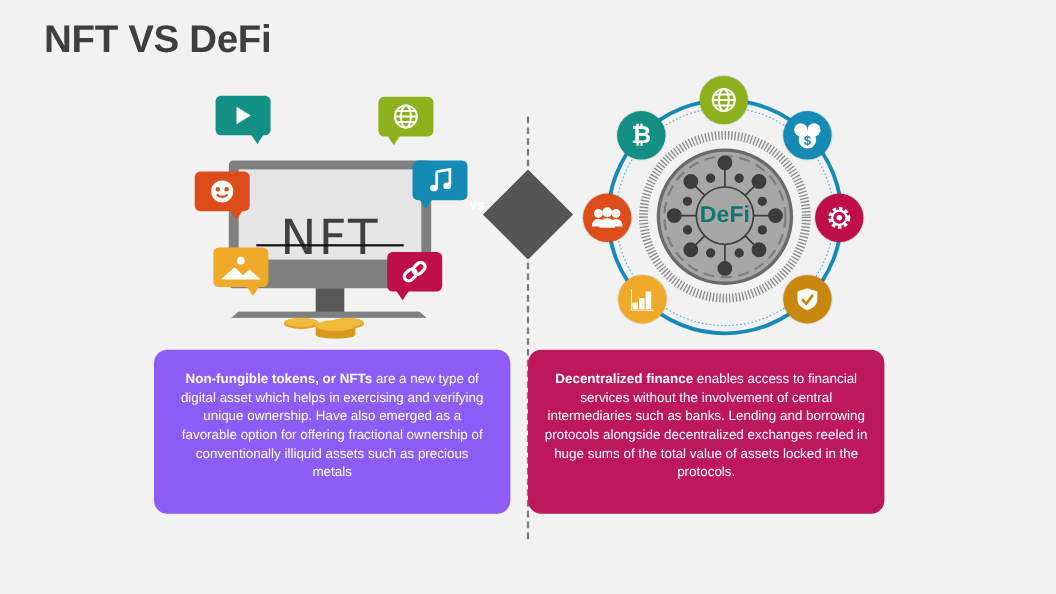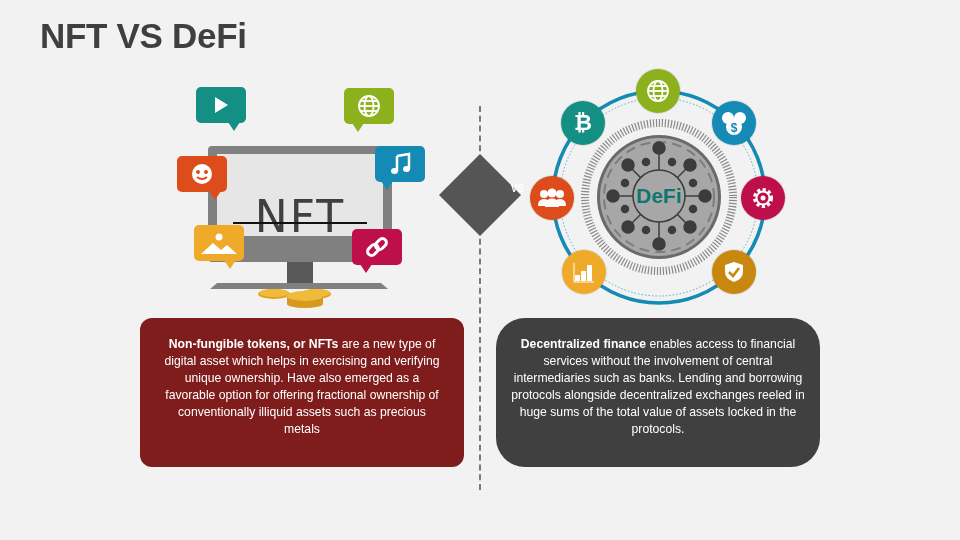--- a/index.html
+++ b/index.html
@@ -8,26 +8,26 @@
   .abs { position:absolute; }
   .bubble { position:absolute; width:50px; height:36px; border-radius:5px; display:flex; align-items:center; justify-content:center; }
   .bubble .tail { position:absolute; width:0; height:0; border-left:6px solid transparent; border-right:6px solid transparent; border-top:9px solid; bottom:-8px; }
   .monitor-frame { position:absolute; left:208px; top:146px; width:184px; height:116px; background:#808080; border-radius:4px; }
   .monitor-screen { position:absolute; left:217px; top:154px; width:166px; height:82px; background:#e6e6e6; }
   .nft-label { position:absolute; left:217px; top:164px; width:166px; text-align:center; font-size:44px; color:#404040; letter-spacing:2px; font-family:"DejaVu Sans", sans-serif;margin-top:27px; }
   .nft-line { position:absolute; left:233px; top:222px; width:134px; height:1.5px; background:#111; }
   .stand { position:absolute; left:287px; top:262px; width:26px; height:22px; background:#595959; }
   .base { position:absolute; left:210px; top:283px; width:178px; height:6px; background:#808080; clip-path:polygon(4% 0,96% 0,100% 100%,0 100%); }
   .vs-diamond { position:absolute; left:451px; top:166px; width:58px; height:58px; background:#555; transform:rotate(45deg); }
-  .vs-text { position:absolute; left:456px; top:183px; width:68px; text-align:right; color:#fff; font-weight:bold; font-size:10px; }
+  .vs-text { position:absolute; left:427px; top:183px; width:68px; text-align:left; color:#fff; font-weight:bold; font-size:10px; }
   .divider { position:absolute; left:479px; width:0; border-left:2px dashed #7a7a7a; }
   .card { position:absolute; top:318px; width:324px; height:149px; border-radius:12px; color:#fff; text-align:center; font-size:12.2px; line-height:17px; box-sizing:border-box; padding:18px 20px 0 20px; }
   .card b { font-weight:bold; }
-  .card-nft { left:140px; background:#7f1d1d; }
-  .card-defi { left:496px; background:#404040; padding-left:14px; padding-right:14px;border-radius:29px; }
+  .card-nft { left:140px; background:#8b5cf6; }
+  .card-defi { left:480px; background:#be185d; padding-left:14px; padding-right:14px; }
   .node { position:absolute; width:44px; height:44px; border-radius:50%; display:flex; align-items:center; justify-content:center; box-shadow:0 0 0 1px rgba(0,0,0,0.08); }
   .node span { color:#fff; font-weight:bold; }
 </style>
 </head>
 <body>
 
 <div class="title">NFT VS DeFi</div>
 
 <div>
   <div class="monitor-frame"></div>

